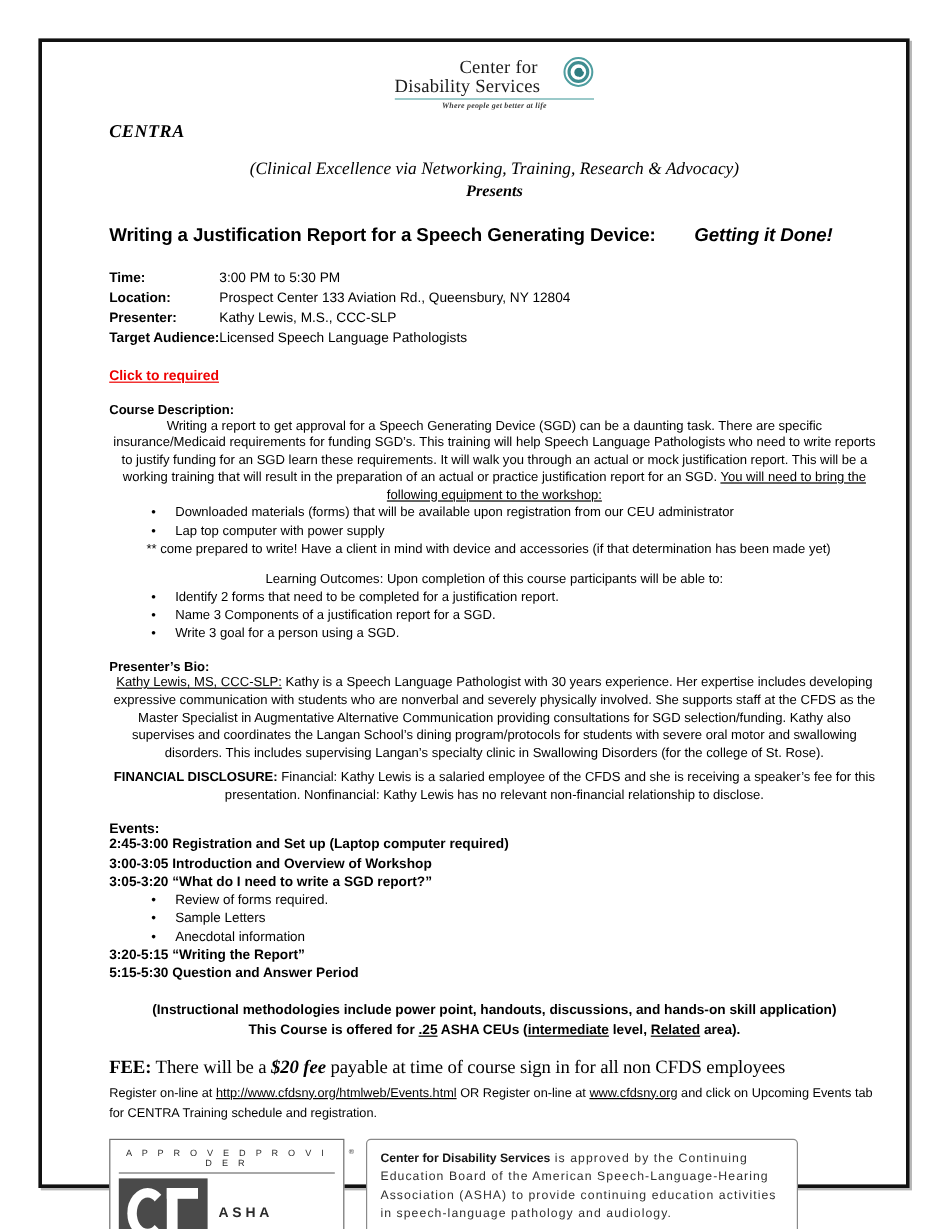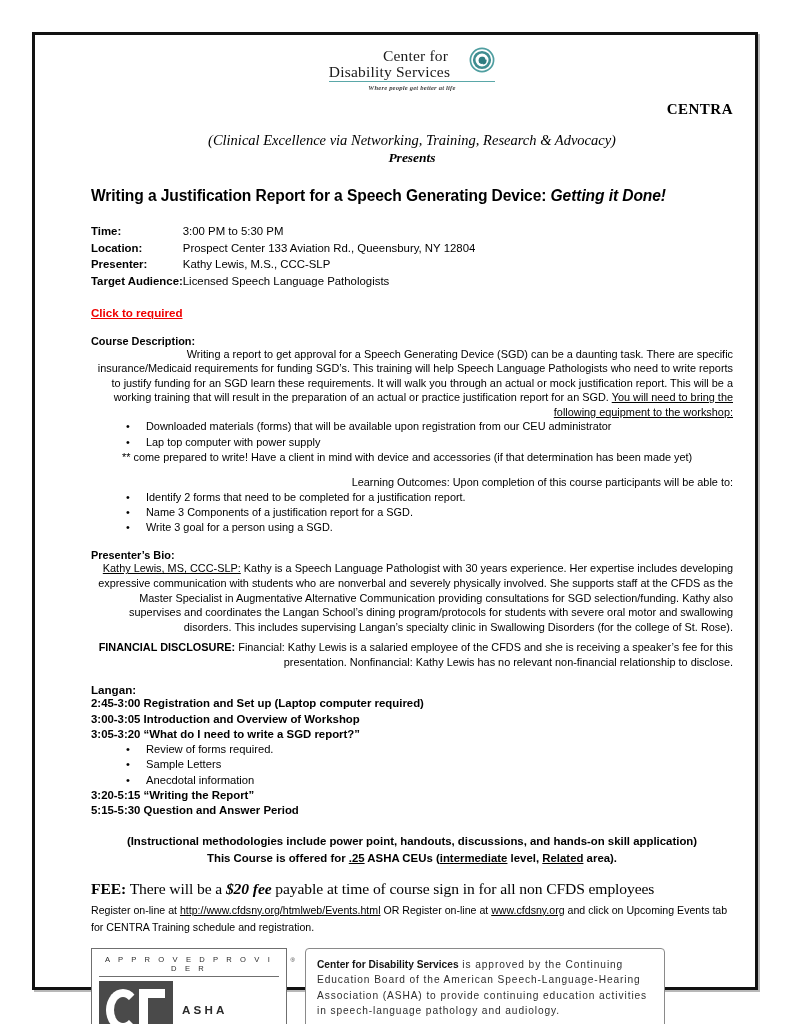--- a/index.html
+++ b/index.html
@@ -79,22 +79,23 @@
     font-size: 6.6px;
     color: #3d3d3d;
     text-align: center;
     margin-top: 2px;
     letter-spacing: 0.2px;
   }
 
   .centra-name {
     font-family: "Liberation Serif", serif;
     font-weight: bold;
+    font-style: italic;
     font-size: 15px;
-    text-align: right;
+    text-align: left;
     margin-top: 7px;
     letter-spacing: 0.5px;
   }
   .centra-sub {
     font-family: "Liberation Serif", serif;
     font-style: italic;
     font-size: 14.5px;
     text-align: center;
     margin-top: 14px;
   }
@@ -107,21 +108,21 @@
     margin-top: 1px;
   }
 
   
   .doc-title {
     font-size: 15.6px;
     font-weight: bold;
     margin-top: 21px;
     letter-spacing: -0.1px;
   }
-  .doc-title .ital { font-style: italic; }
+  .doc-title .ital { font-style: italic; margin-left: 28px; }
 
   
   .info-table {
     margin-top: 19px;
     font-size: 11.4px;
     border-collapse: collapse;
   }
   .info-table td {
     padding: 0 0 1.5px 0;
     vertical-align: top;
@@ -149,21 +150,21 @@
 
   
   .sec-head {
     font-weight: bold;
     font-size: 10.9px;
     margin-top: 14px;
   }
   .body-p {
     font-size: 10.9px;
     line-height: 1.335;
-    text-align: right;
+    text-align: center;
     margin-top: 0;
   }
   .u { text-decoration: underline; }
   .b { font-weight: bold; }
 
   ul.bullets {
     margin: 0;
     padding-left: 55px;
     list-style: none;
   }
@@ -419,21 +420,21 @@
       <li>Write 3 goal for a person using a SGD.</li>
     </ul>
 
     <div class="sec-head">Presenter’s Bio:</div>
     <div class="body-p"><span class="u">Kathy Lewis, MS, CCC-SLP:</span><span> Kathy is a Speech Language Pathologist with 30 years experience.  Her expertise includes developing expressive communication with students who are nonverbal and severely physically involved.  She supports staff at the CFDS as the Master Specialist in Augmentative Alternative Communication providing consultations for SGD selection/funding.  Kathy also supervises and coordinates the Langan School’s dining program/protocols for students with severe oral motor and swallowing disorders.  This includes supervising Langan’s specialty clinic in Swallowing Disorders (for the college of St. Rose).</span></div>
 
     <div class="spacer-xs"></div>
 
     <div class="body-p"><span class="b">FINANCIAL DISCLOSURE:</span><span> Financial: Kathy Lewis is a salaried employee of the CFDS and she is receiving a speaker’s fee for this presentation. Nonfinancial: Kathy Lewis has no relevant non-financial relationship to disclose.</span></div>
 
-    <div class="agenda-head">Langan:</div>
+    <div class="agenda-head">Events:</div>
 
     <div class="agenda-line">2:45-3:00 Registration and Set up (Laptop computer required)</div>
     <div class="agenda-line">3:00-3:05 Introduction and Overview of Workshop</div>
     <div class="agenda-line">3:05-3:20 “What do I need to write a SGD report?”</div>
     <ul class="agenda-bullets">
       <li>Review of forms required.</li>
       <li>Sample Letters</li>
       <li>Anecdotal information</li>
     </ul>
     <div class="agenda-line">3:20-5:15 “Writing the Report”</div>

